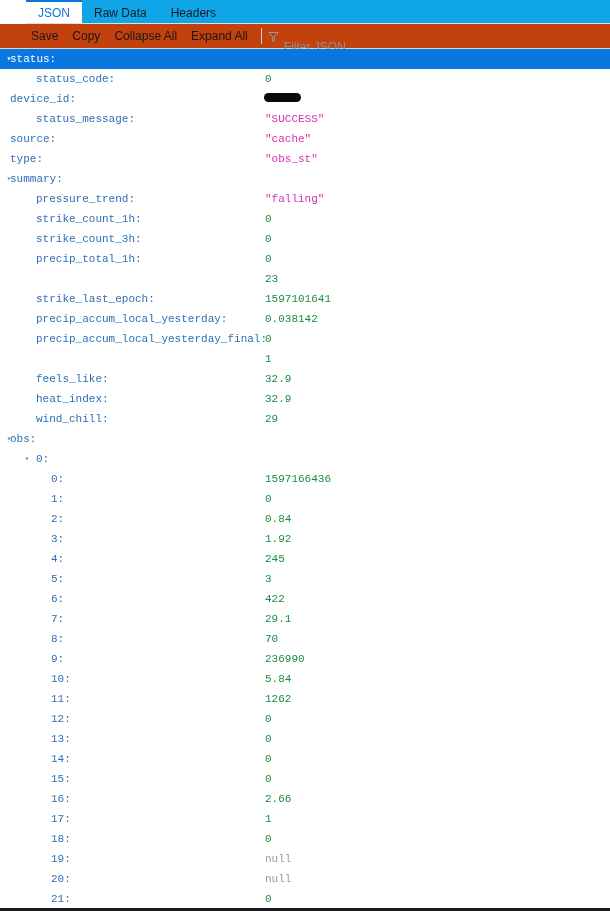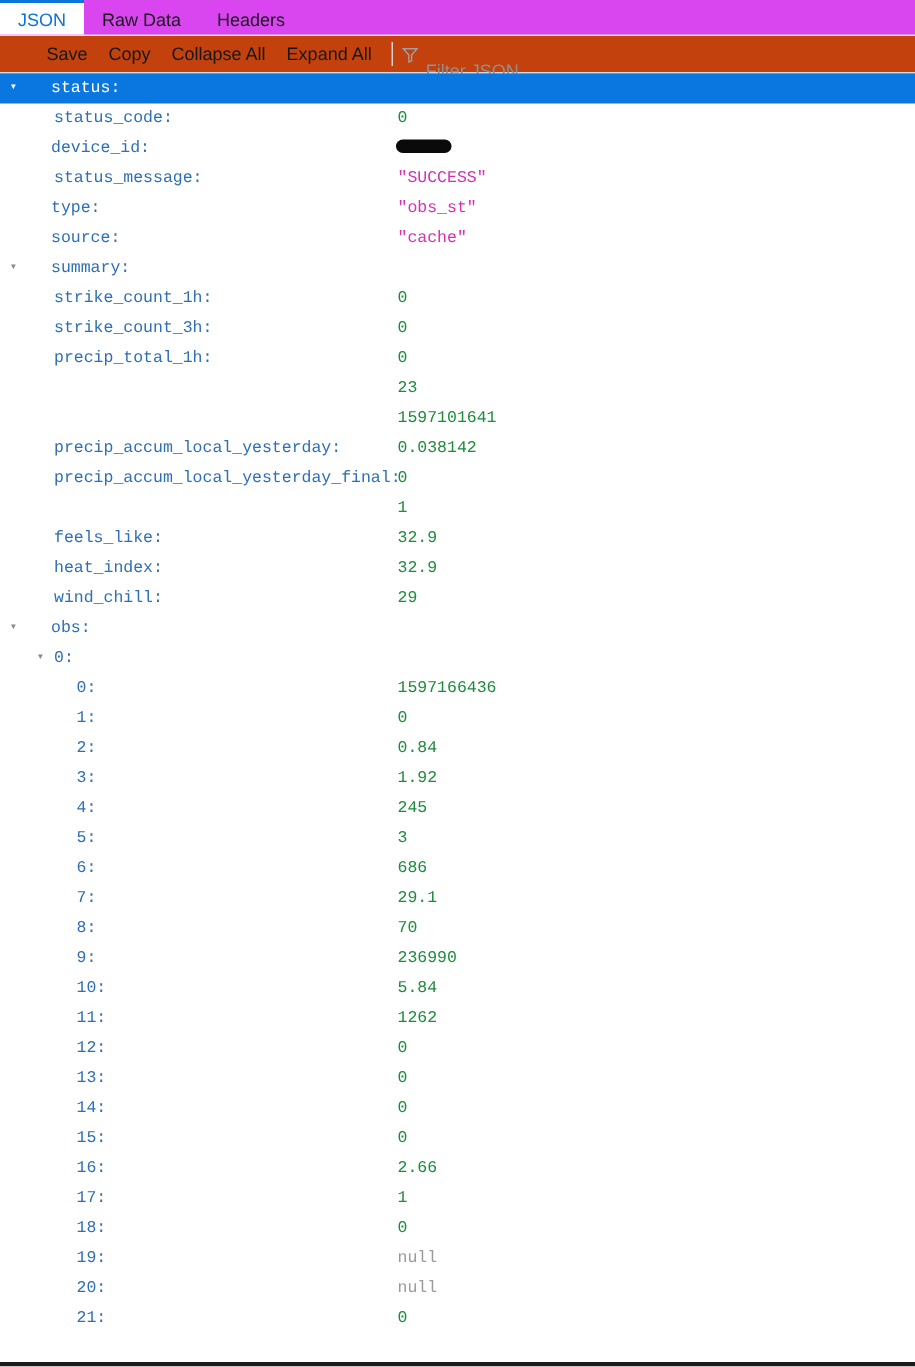--- a/index.html
+++ b/index.html
@@ -13,25 +13,26 @@
     overflow: hidden;
     font-family: "Liberation Sans", sans-serif;
     font-size: 12px;
     color: #0c0c0d;
     position: relative;
   }
 
   
   .tabbar {
     height: 24px;
-    background: #d946ef;
+    background: #0ea5e9;
     border-bottom: 1px solid #e0e0e2;
     display: flex;
     align-items: stretch;
     box-sizing: border-box;
+    margin-left: 26px;
   }
   .tab {
     display: flex;
     align-items: center;
     padding: 0 12px;
     font-size: 12px;
     color: #18181b;
     border-top: 2px solid transparent;
     box-sizing: border-box;
     cursor: default;
@@ -132,21 +133,21 @@
     position: absolute;
     top: 0;
     left: 265px;
   }
   .val.num    { color: #1c8c3c; }
   .val.str    { color: #d72fb0; }
   .val.null   { color: #9a9a9e; }
 
   
   .lvl0 .twisty { left: 4px; }
-  .lvl0 .key    { left: 34px; }
+  .lvl0 .key    { left: 10px; }
   .lvl1 .twisty { left: 22px; }
   .lvl1 .key    { left: 36px; }
   .lvl2 .key    { left: 51px; }
 
   
   .redaction {
     position: absolute;
     left: 264px;
     top: 4px;
     width: 37px;
@@ -198,47 +199,52 @@
     </div>
     <div class="row lvl0">
       <span class="key">device_id:</span>
       <span class="redaction"></span>
     </div>
     <div class="row lvl1">
       <span class="key">status_message:</span>
       <span class="val str">"SUCCESS"</span>
     </div>
     <div class="row lvl0">
+      <span class="key">source:</span>
+      <span class="val str">"cache"</span>
+    </div>
+    <div class="row lvl0">
       <span class="key">type:</span>
       <span class="val str">"obs_st"</span>
     </div>
     <div class="row lvl0">
-      <span class="key">source:</span>
-      <span class="val str">"cache"</span>
-    </div>
-    <div class="row lvl0">
       <span class="twisty">▾</span>
       <span class="key">summary:</span>
     </div>
     <div class="row lvl1">
+      <span class="key">pressure_trend:</span>
+      <span class="val str">"falling"</span>
+    </div>
+    <div class="row lvl1">
       <span class="key">strike_count_1h:</span>
       <span class="val num">0</span>
     </div>
     <div class="row lvl1">
       <span class="key">strike_count_3h:</span>
       <span class="val num">0</span>
     </div>
     <div class="row lvl1">
       <span class="key">precip_total_1h:</span>
       <span class="val num">0</span>
     </div>
     <div class="row lvl1">
       <span class="val num">23</span>
     </div>
     <div class="row lvl1">
+      <span class="key">strike_last_epoch:</span>
       <span class="val num">1597101641</span>
     </div>
     <div class="row lvl1">
       <span class="key">precip_accum_local_yesterday:</span>
       <span class="val num">0.038142</span>
     </div>
     <div class="row lvl1">
       <span class="key">precip_accum_local_yesterday_final:</span>
       <span class="val num">0</span>
     </div>
@@ -284,21 +290,21 @@
     <div class="row lvl2">
       <span class="key">4:</span>
       <span class="val num">245</span>
     </div>
     <div class="row lvl2">
       <span class="key">5:</span>
       <span class="val num">3</span>
     </div>
     <div class="row lvl2">
       <span class="key">6:</span>
-      <span class="val num">686</span>
+      <span class="val num">422</span>
     </div>
     <div class="row lvl2">
       <span class="key">7:</span>
       <span class="val num">29.1</span>
     </div>
     <div class="row lvl2">
       <span class="key">8:</span>
       <span class="val num">70</span>
     </div>
     <div class="row lvl2">

